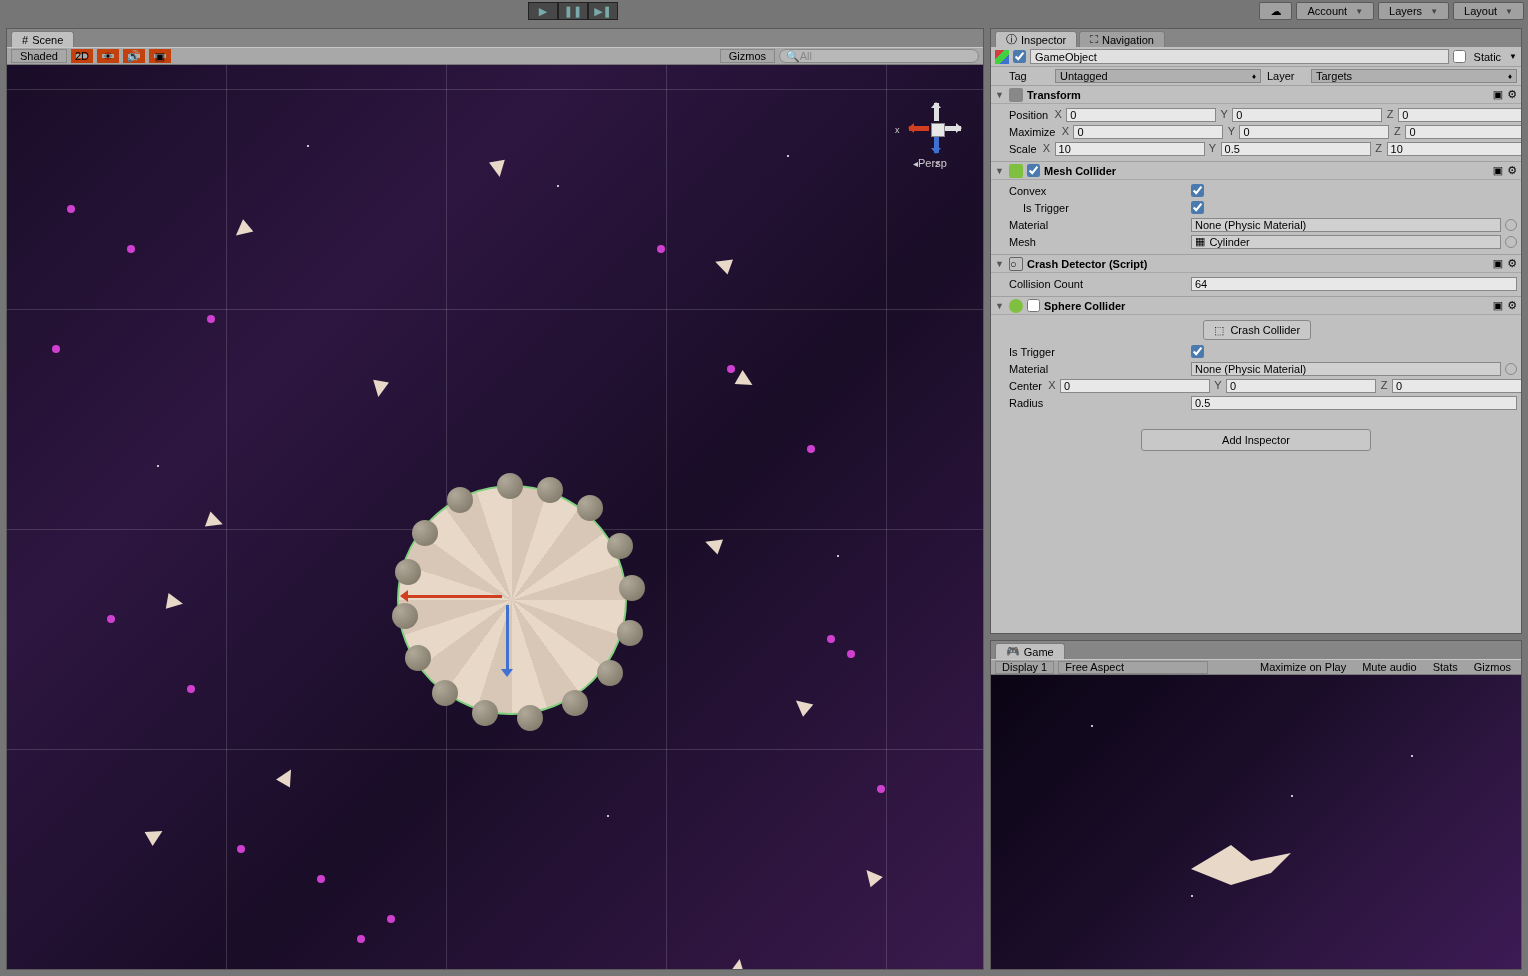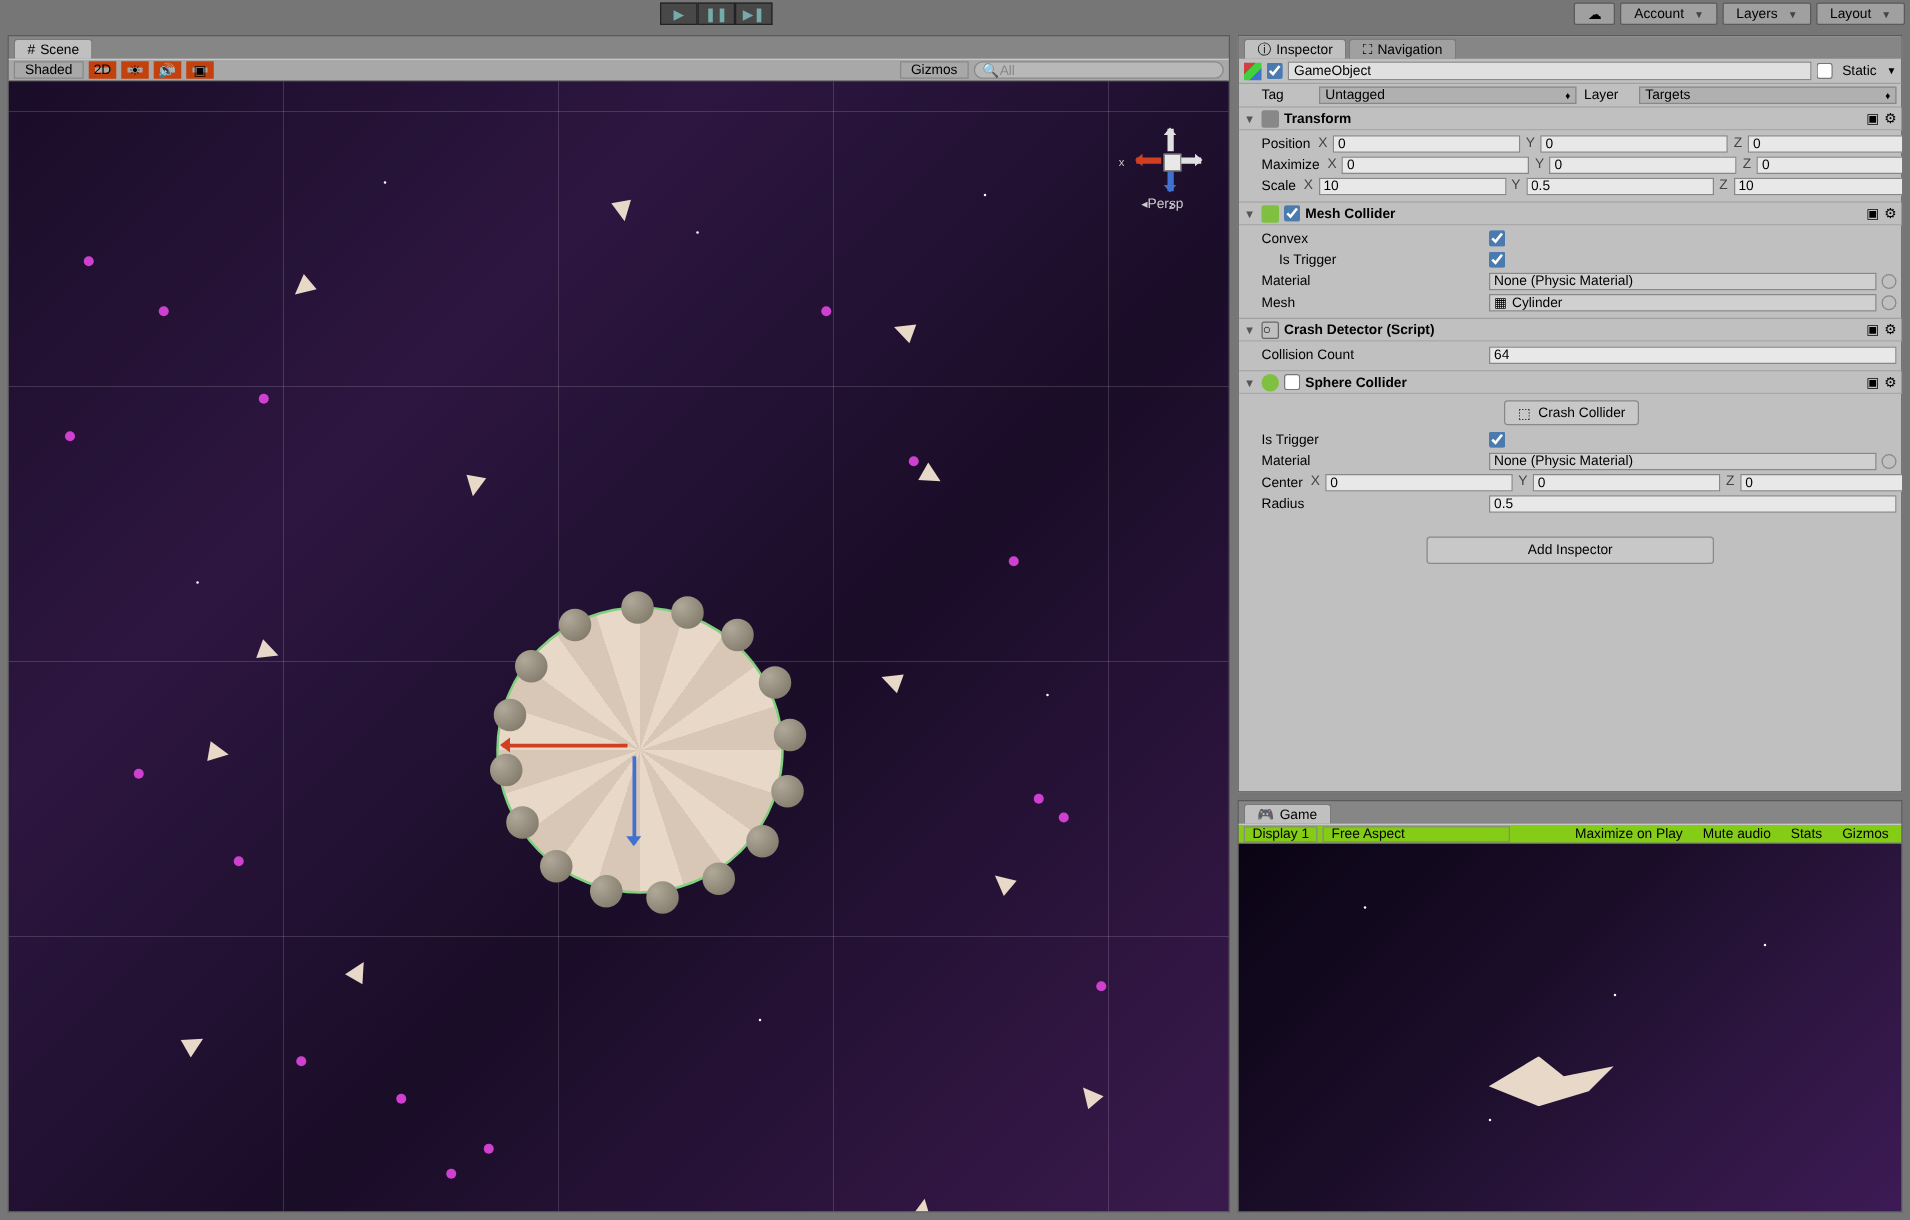--- a/index.html
+++ b/index.html
@@ -90,21 +90,21 @@
 .prop-row .field.ro { background:#c8c8c8; color:#666; }
 .prop-row .objfield { flex:1; height:14px; background:#d0d0d0; border:1px solid #888; padding:0 3px; display:flex; align-items:center; gap:4px; }
 .prop-row .circle { width:12px; height:12px; border:1px solid #888; border-radius:50%; }
 .editcollider { display:inline-flex; align-items:center; height:20px; padding:0 10px; background:#c8c8c8; border:1px solid #888; border-radius:3px; gap:6px; margin-left:208px; }
 .addcomp { display:block; width:230px; height:22px; margin:14px auto; background:#c8c8c8; border:1px solid #888; border-radius:3px; }
 
 
 .game-panel { height:330px; background:#868686; border:1px solid #5a5a5a; display:flex; flex-direction:column; }
 .game-tabbar { height:18px; display:flex; align-items:end; padding-left:4px; }
 .game-tabbar .tab { height:16px; padding:0 10px; background:#c0c0c0; border:1px solid #7a7a7a; border-bottom:none; border-radius:3px 3px 0 0; display:flex; align-items:center; gap:4px; }
-.game-toolbar { height:16px; background:#84cc16; border-top:1px solid #c8c8c8; border-bottom:1px solid #787878; display:flex; align-items:center; padding:0 4px; gap:4px; font-size:10px; }
+.game-toolbar { height:16px; background:#a3a3a3; border-top:1px solid #c8c8c8; border-bottom:1px solid #787878; display:flex; align-items:center; padding:0 4px; gap:4px; font-size:10px; }
 .game-toolbar .dd { padding:0 6px; height:13px; border:1px solid #888; display:flex; align-items:center; }
 .game-toolbar .spacer { flex:1; }
 .game-toolbar .opt { padding:0 6px; height:13px; display:flex; align-items:center; }
 .game-view { flex:1; background:linear-gradient(135deg,#0a0414 0%,#1a0d28 40%,#2d1640 70%,#3d1a55 100%); position:relative; overflow:hidden; }
 .game-ship { position:absolute; left:200px; top:170px; width:100px; height:40px; background:#e8d8c8; clip-path:polygon(0 60%,40% 0,60% 40%,100% 20%,80% 70%,40% 100%); }
 
 input[type=checkbox] { accent-color:#4a7aae; }
 </style>
 </head>
 <body>

